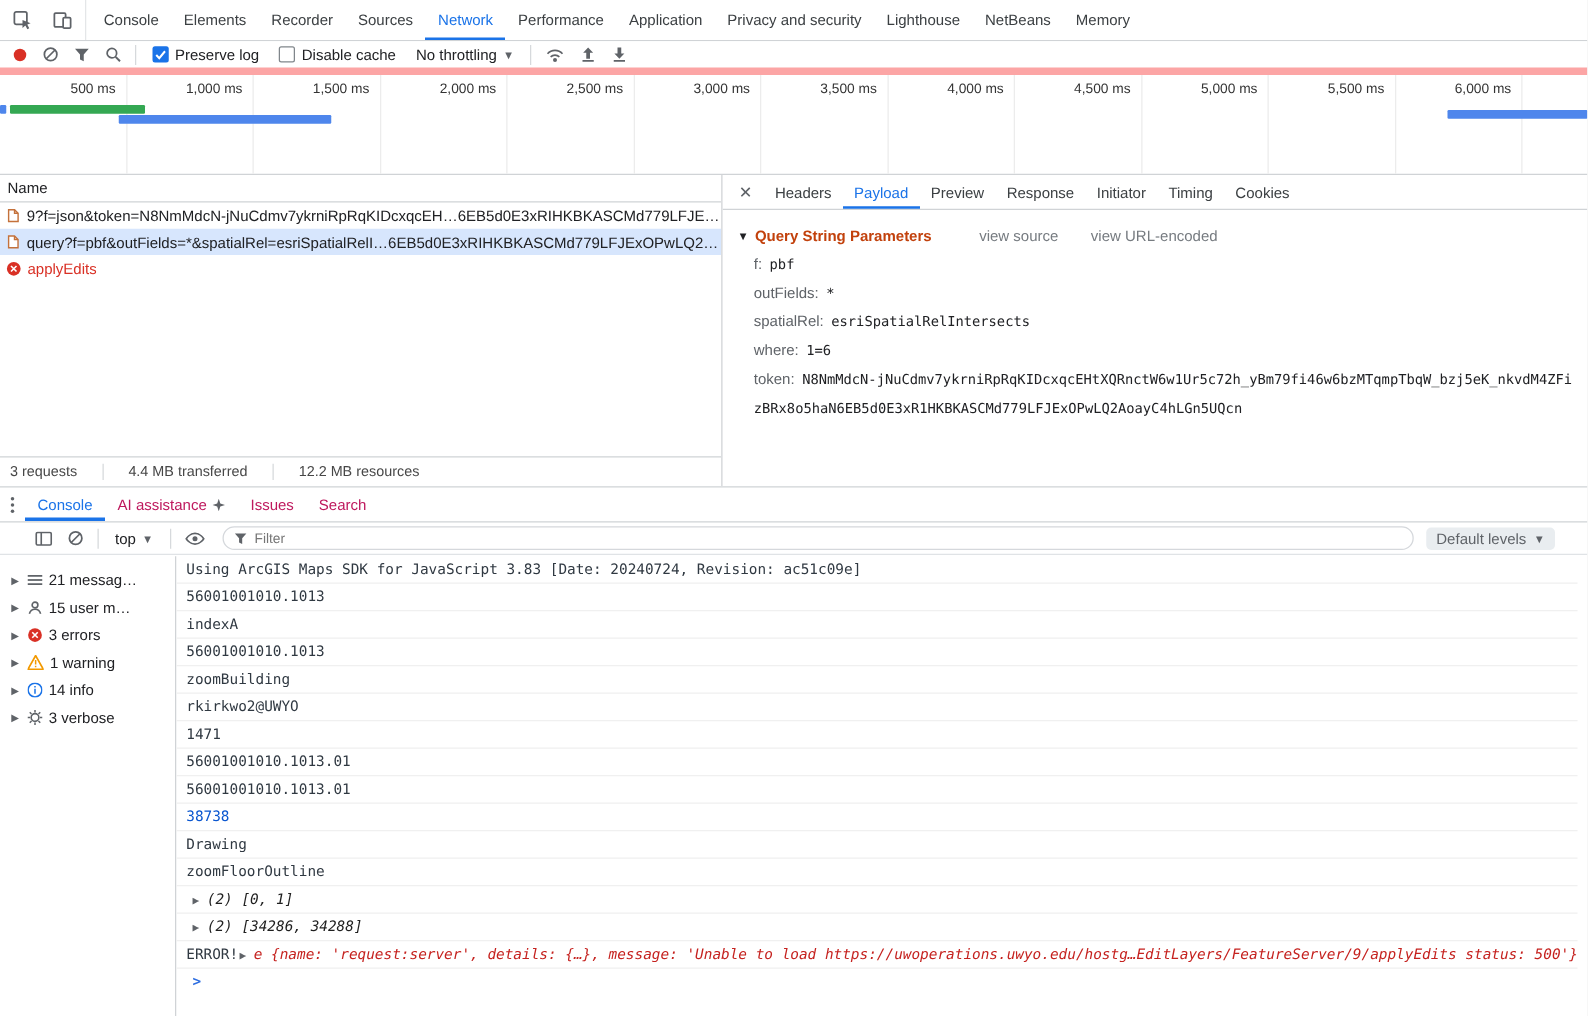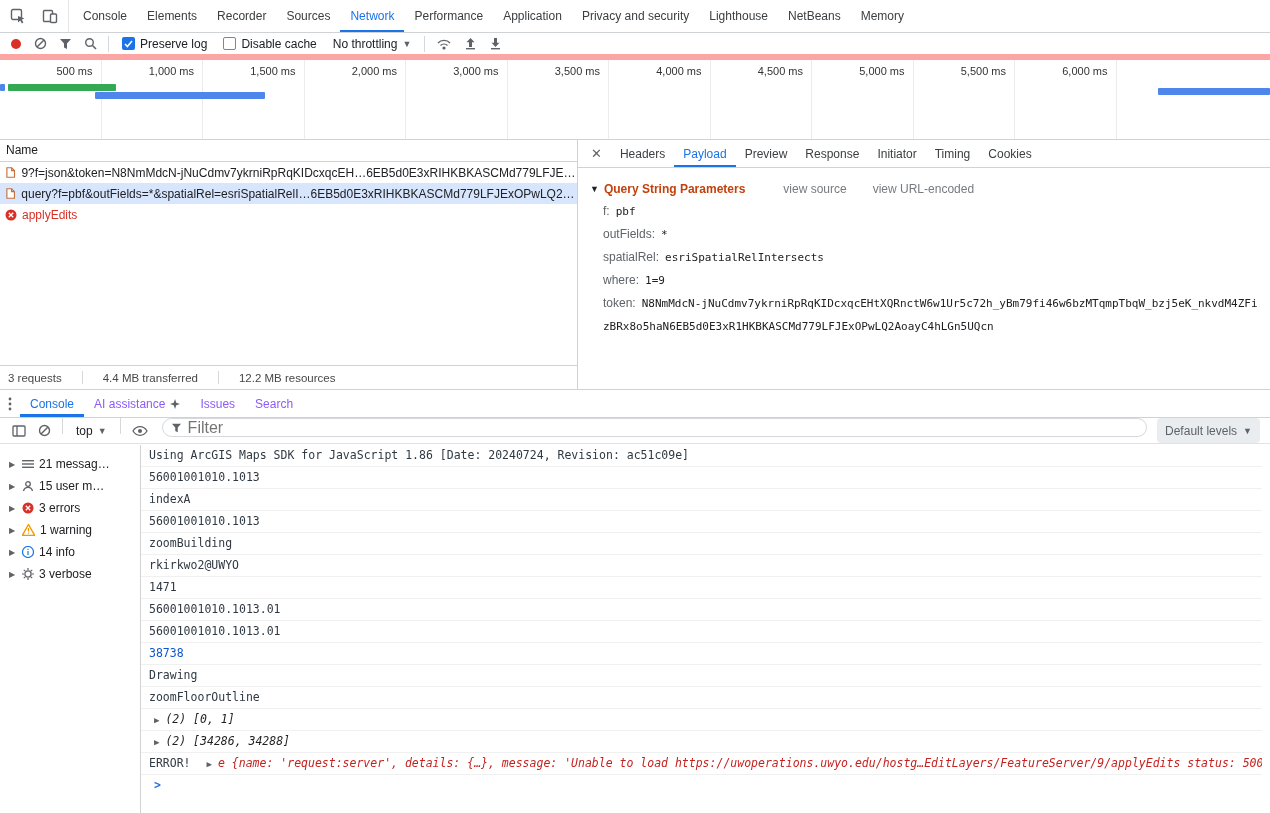--- a/index.html
+++ b/index.html
@@ -62,38 +62,38 @@
   .qsp-title{font-weight:bold;color:#c2410c;}
   .link-gray{color:#767b80;margin-left:38px;cursor:pointer;}
   .param-row{padding-left:13px;line-height:22px;}
   .param-name{color:#5f6368;margin-right:6px;}
   .param-value{font-family:"DejaVu Sans Mono",monospace;font-size:11px;color:#202124;word-break:break-all;}
 
   
   .drawer{position:absolute;top:389px;left:0;right:0;bottom:0;border-top:1px solid #d0d3d6;background:#fff;}
   .drawer-tabs{height:28px;border-bottom:1px solid #d0d3d6;display:flex;align-items:stretch;}
   .kebab{display:flex;align-items:center;padding:0 8px;color:#5f6368;}
-  .drtab{display:flex;align-items:center;gap:5px;padding:0 10px;color:#8b5cf6;}
+  .drtab{display:flex;align-items:center;gap:5px;padding:0 10px;color:#be185d;}
   .drtab.active{color:var(--accent);box-shadow:inset 0 -3px 0 var(--accent);}
-  .console-toolbar{height:26px;border-bottom:1px solid #e0e3e6;display:flex;gap:4px;padding:0 8px;}
+  .console-toolbar{height:26px;border-bottom:1px solid #e0e3e6;display:flex;align-items:center;gap:4px;padding:0 24px;}
   .filter-box{flex:1;height:19px;border:1px solid #d5d8dc;border-radius:10px;margin:0 6px;display:flex;align-items:center;padding:0 8px;gap:6px;background:#fff;}
-  .filter-box input{border:none;outline:none;flex:1;font-size:16px;font-family:"Liberation Sans",sans-serif;background:transparent;color:#15803d;}
+  .filter-box input{border:none;outline:none;flex:1;font-size:11px;font-family:"Liberation Sans",sans-serif;background:transparent;color:#15803d;}
   .levels-dd{display:flex;align-items:center;gap:6px;background:#e9edf0;border-radius:4px;padding:2px 8px;color:#5f6368;margin-right:2px;}
   .console-body{position:absolute;top:55px;left:0;right:0;bottom:0;}
   .console-sidebar{position:absolute;left:0;top:0;bottom:0;width:141px;border-right:1px solid #d0d3d6;padding-top:8px;}
   .cs-item{height:22px;display:flex;align-items:center;gap:5px;padding-left:9px;color:#202124;cursor:default;}
   .cs-caret{font-size:8px;color:#5f6368;width:8px;}
   .cs-label{overflow:hidden;white-space:nowrap;text-overflow:ellipsis;}
   .console-msgs{position:absolute;left:141px;right:0;top:0;bottom:0;font-family:"DejaVu Sans Mono",monospace;font-size:11.5px;color:#303942;padding-right:8px;overflow:hidden;}
   .msg{height:22px;line-height:21px;border-bottom:1px solid #f0f0f0;padding-left:8px;white-space:nowrap;overflow:hidden;}
   .msg.number{color:var(--number-blue);}
   .msg .tw{color:#5f6368;font-size:9px;margin-right:6px;font-style:normal;}
   .msg.arr .body{font-style:italic;color:#1f1f1f;}
   .msg.err .obj{font-style:italic;color:#c5221f;}
-  .msg.err .lbl{margin-right:16px;}
+  .msg.err .lbl{margin-right:1px;}
   .msg.prompt{border-bottom:none;color:#2e6ee0;font-weight:bold;padding-left:13px;}
   svg{display:block;}
 </style>
 </head>
 <body>
 
 <div class="devtools">
 
   <div class="main-tabs">
     <div class="lead-icons">
@@ -206,20 +206,21 @@
         </svg>
     </span>
   </div>
 
   <div class="timeline">
     <div class="tl-cols">
       <div class="tl-col">500 ms</div>
       <div class="tl-col">1,000 ms</div>
       <div class="tl-col">1,500 ms</div>
       <div class="tl-col">2,000 ms</div>
+      <div class="tl-col">2,500 ms</div>
       <div class="tl-col">3,000 ms</div>
       <div class="tl-col">3,500 ms</div>
       <div class="tl-col">4,000 ms</div>
       <div class="tl-col">4,500 ms</div>
       <div class="tl-col">5,000 ms</div>
       <div class="tl-col">5,500 ms</div>
       <div class="tl-col">6,000 ms</div>
       <div class="tl-fill"></div>
     </div>
     <div class="tl-bar blue-edge"></div>
@@ -296,21 +297,21 @@
       <div class="param-row">
         <span class="param-name">f:</span><span class="param-value">pbf</span>
       </div>
       <div class="param-row">
         <span class="param-name">outFields:</span><span class="param-value">*</span>
       </div>
       <div class="param-row">
         <span class="param-name">spatialRel:</span><span class="param-value">esriSpatialRelIntersects</span>
       </div>
       <div class="param-row">
-        <span class="param-name">where:</span><span class="param-value">1=9</span>
+        <span class="param-name">where:</span><span class="param-value">1=6</span>
       </div>
       <div class="param-row">
         <span class="param-name">token:</span><span class="param-value">N8NmMdcN-jNuCdmv7ykrniRpRqKIDcxqcEHtXQRnctW6w1Ur5c72h_yBm79fi46w6bzMTqmpTbqW_bzj5eK_nkvdM4ZFizBRx8o5haN6EB5d0E3xR1HKBKASCMd779LFJExOPwLQ2AoayC4hLGn5UQcn</span>
       </div>
     </div>
   </div>
 
   <div class="drawer">
     <div class="drawer-tabs">
       <span class="kebab">
@@ -420,21 +421,21 @@
         <div class="cs-item">
           <span class="cs-caret">▶</span>
           <svg width="12" height="12" viewBox="0 0 12 12">
               <circle cx="6" cy="6" r="3.1" fill="none" stroke="#5f6368" stroke-width="1.3"></circle>
               <path d="M6 0v2M6 10v2M0 6h2M10 6h2M1.8 1.8l1.4 1.4M8.8 8.8l1.4 1.4M10.2 1.8L8.8 3.2M3.2 8.8l-1.4 1.4" stroke="#5f6368" stroke-width="1.2"></path>
             </svg>
           <span class="cs-label">3 verbose</span>
         </div>
       </div>
       <div class="console-msgs">
-        <div class="msg">Using ArcGIS Maps SDK for JavaScript 1.86 [Date: 20240724, Revision: ac51c09e]</div>
+        <div class="msg">Using ArcGIS Maps SDK for JavaScript 3.83 [Date: 20240724, Revision: ac51c09e]</div>
         <div class="msg">56001001010.1013</div>
         <div class="msg">indexA</div>
         <div class="msg">56001001010.1013</div>
         <div class="msg">zoomBuilding</div>
         <div class="msg">rkirkwo2@UWYO</div>
         <div class="msg">1471</div>
         <div class="msg">56001001010.1013.01</div>
         <div class="msg">56001001010.1013.01</div>
         <div class="msg number">38738</div>
         <div class="msg">Drawing</div>

